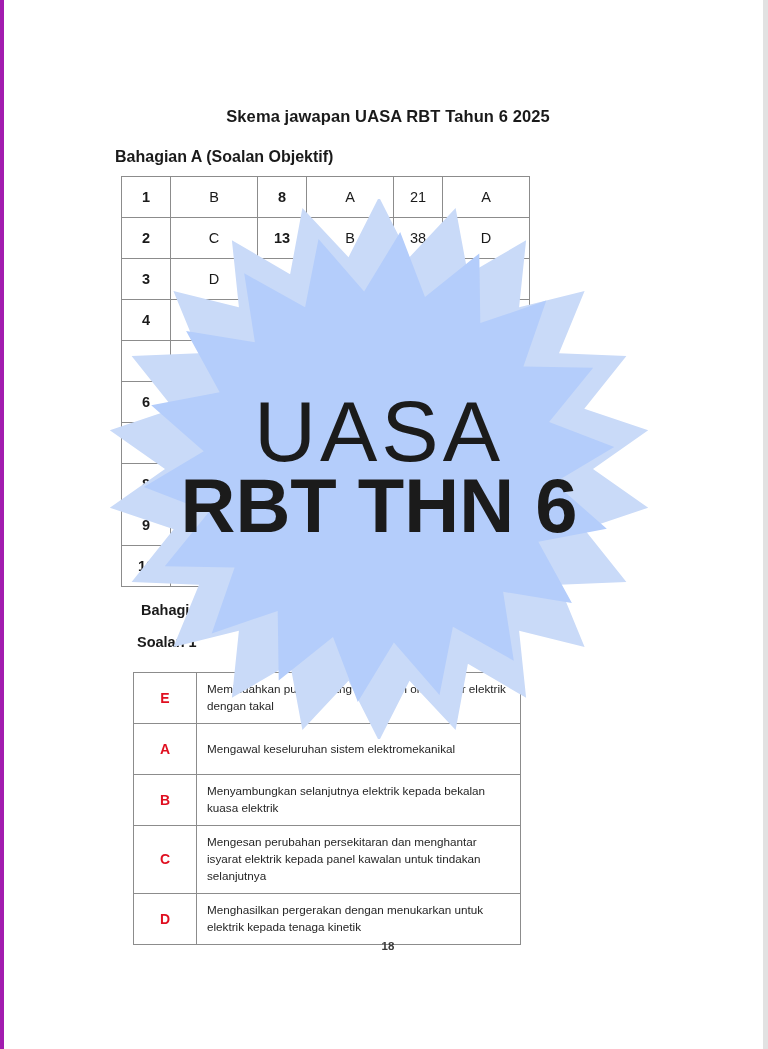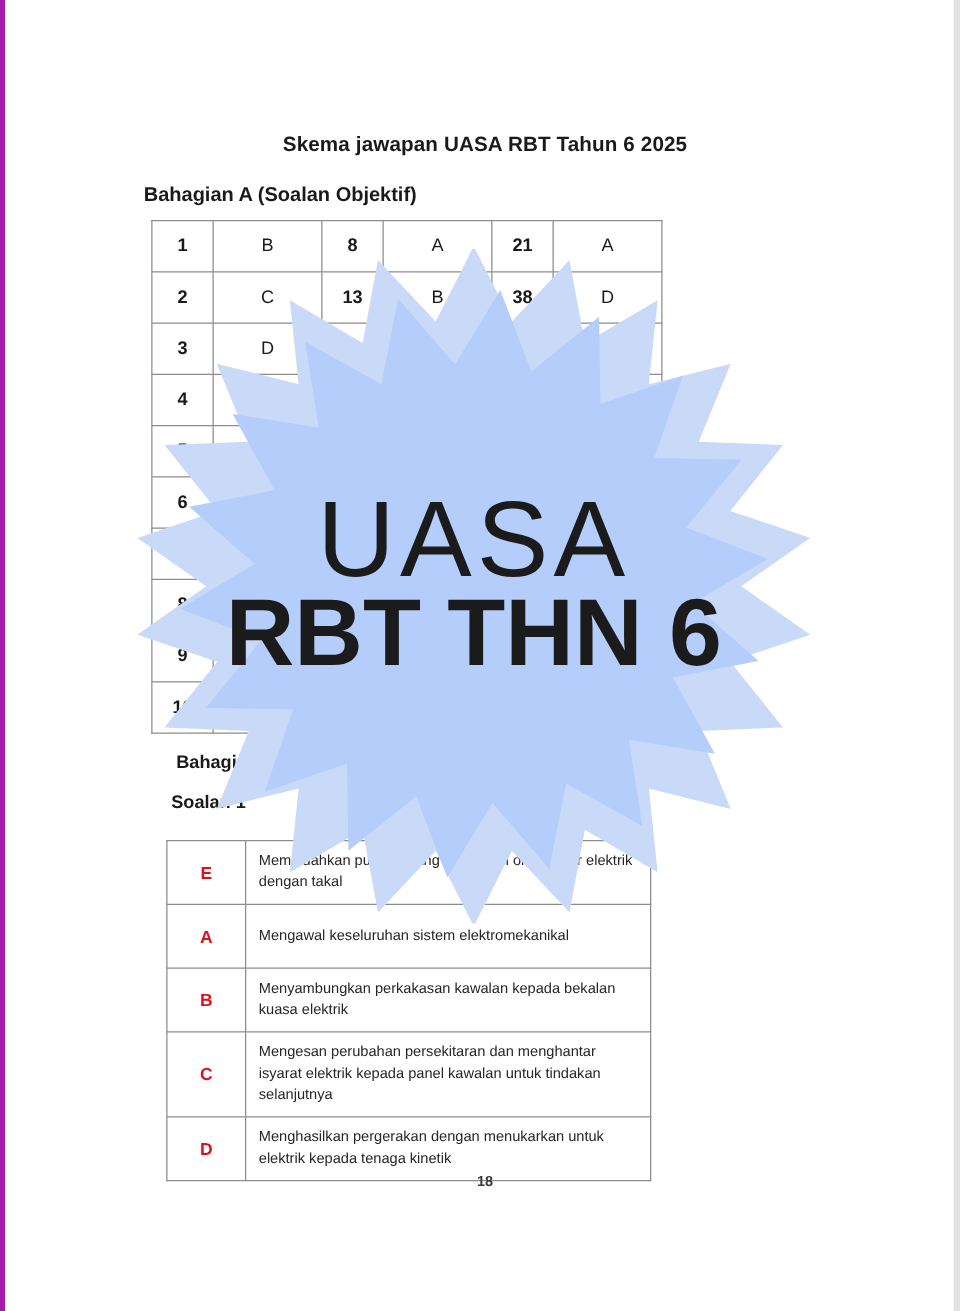--- a/index.html
+++ b/index.html
@@ -84,21 +84,21 @@
   #answers-table td {
     border: 1px solid #8c8c8c;
     height: 38px;
     text-align: center;
     vertical-align: middle;
     font-size: 14.5px;
     background: transparent;
   }
   #answers-table td.num { width: 46px; font-weight: 600; }
   #answers-table td.ans { width: 84px; font-weight: 400; }
-  #answers-table td.num3 { width: 46px; font-weight: 700; }
+  #answers-table td.num3 { width: 46px; font-weight: 400; }
 
   
   #section-b-heading {
     position: absolute;
     top: 602px;
     left: 111px;
     font-size: 14.5px;
     font-weight: 700;
     z-index: 2;
     margin-left: 26px;
@@ -259,21 +259,21 @@
         <tr>
           <td class="letter" style="color: rgb(224, 15, 32);">E</td>
           <td class="desc">Memindahkan putaran yang dihasilkan oleh motor elektrik dengan takal</td>
         </tr>
         <tr>
           <td class="letter" style="color: rgb(224, 15, 32);">A</td>
           <td class="desc">Mengawal keseluruhan sistem elektromekanikal</td>
         </tr>
         <tr>
           <td class="letter" style="color: rgb(224, 15, 32);">B</td>
-          <td class="desc">Menyambungkan perkakasan kawalan kepada bekalan kuasa elektrik</td>
+          <td class="desc">Menyambungkan selanjutnya elektrik kepada bekalan kuasa elektrik</td>
         </tr>
         <tr>
           <td class="letter" style="color: rgb(224, 15, 32);">C</td>
           <td class="desc">Mengesan perubahan persekitaran dan menghantar isyarat elektrik kepada panel kawalan untuk tindakan selanjutnya</td>
         </tr>
         <tr>
           <td class="letter" style="color: rgb(224, 15, 32);">D</td>
           <td class="desc">Menghasilkan pergerakan dengan menukarkan untuk elektrik kepada tenaga kinetik</td>
         </tr>
       </tbody>

